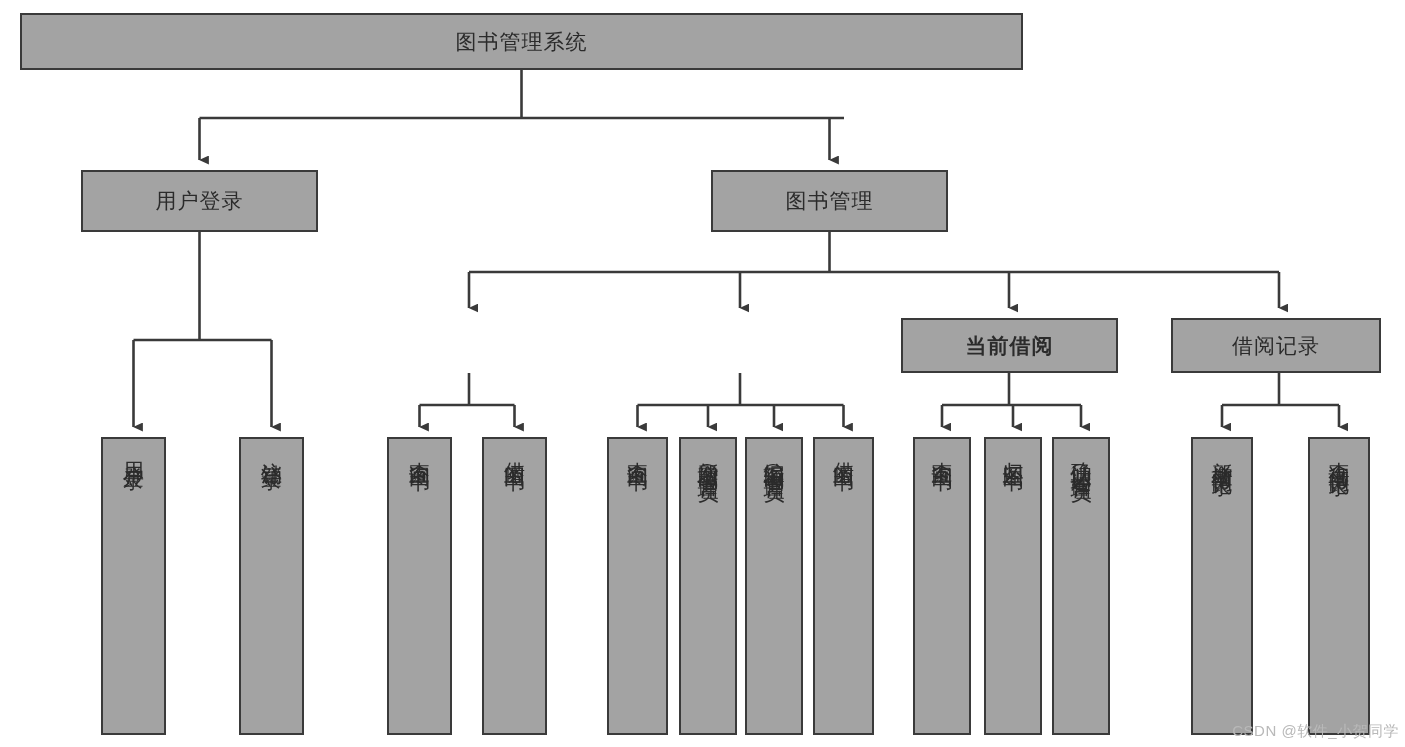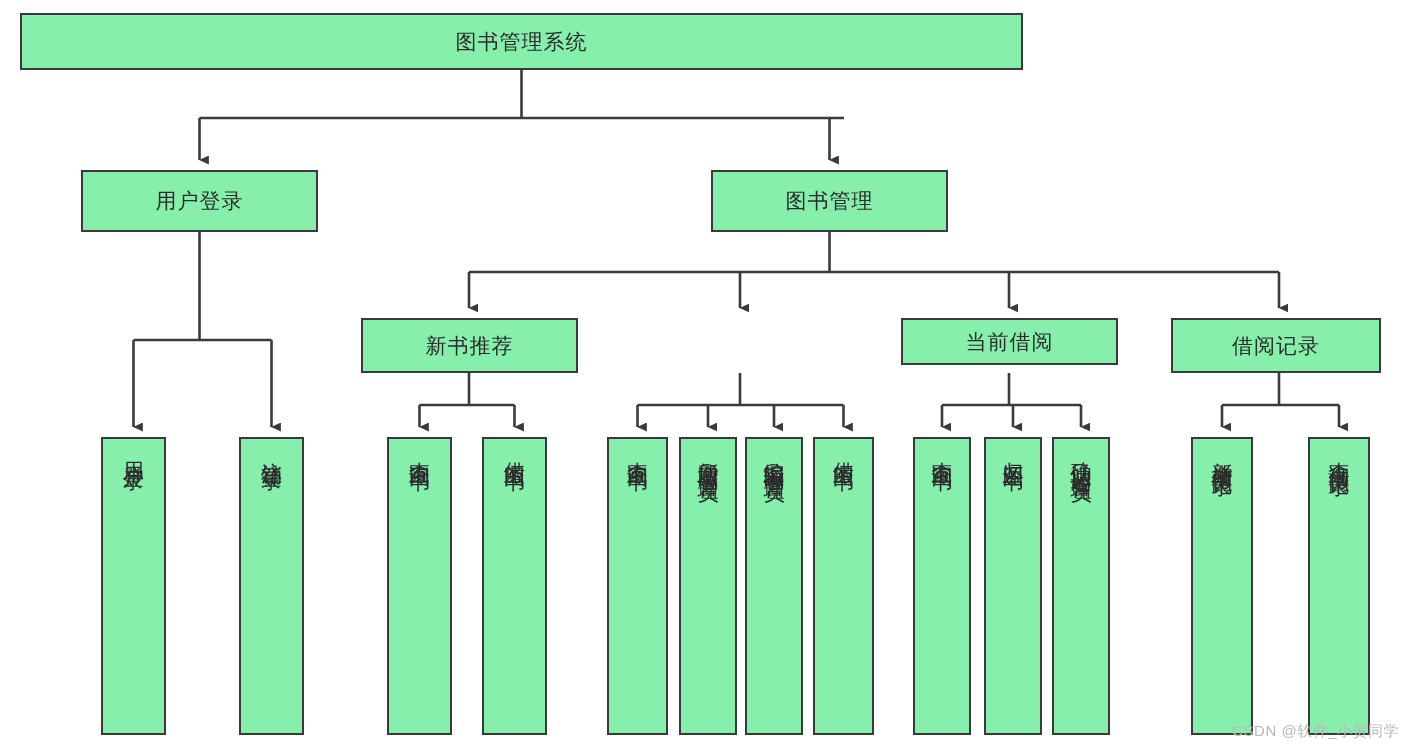--- a/index.html
+++ b/index.html
@@ -23,21 +23,21 @@
     position: absolute;
     left: 0;
     top: 0;
     width: 1405px;
     height: 747px;
     pointer-events: none;
   }
   .node {
     position: absolute;
     box-sizing: border-box;
-    background: #86efac;
+    background: #a3a3a3;
     border: 2px solid #3a3a3a;
     display: flex;
     align-items: center;
     justify-content: center;
     color: #2b2b2b;
   }
   .node.horiz {
     font-size: 21px;
     letter-spacing: 1px;
     line-height: 1.1;
@@ -121,22 +121,21 @@
       <path d="M1222,405 L1222,427" marker-end="url(#arrowhead)"></path>
       <path d="M1339,405 L1339,427" marker-end="url(#arrowhead)"></path>
     </g>
   </svg>
 
   <div class="node horiz" id="node-root" style="left: 20px; top: 13px; width: 1003px; height: 57px;">图书管理系统</div>
 
   <div class="node horiz" style="left: 81px; top: 170px; width: 237px; height: 62px;">用户登录</div>
   <div class="node horiz" style="left: 711px; top: 170px; width: 237px; height: 62px;">图书管理</div>
 
-  <div class="node horiz" style="left: 361px; top: 318px; width: 217px; height: 55px;">新书推荐</div>
-  <div class="node horiz" style="left: 901px; top: 318px; width: 217px; height: 47px;">当前借阅</div>
+  <div class="node horiz" style="left: 901px; top: 318px; width: 217px; height: 55px; font-weight: bold;">当前借阅</div>
   <div class="node horiz" style="left: 1171px; top: 318px; width: 210px; height: 55px;">借阅记录</div>
 
   <div class="node leaf" style="left: 101px; top: 437px; width: 65px; height: 298px;">
     <span class="vtext">用户登录</span>
     </div>
   <div class="node leaf" style="left: 239px; top: 437px; width: 65px; height: 298px;">
     <span class="vtext">注销登录</span>
     </div>
   <div class="node leaf" style="left: 387px; top: 437px; width: 65px; height: 298px;">
     <span class="vtext">查询图书</span>

